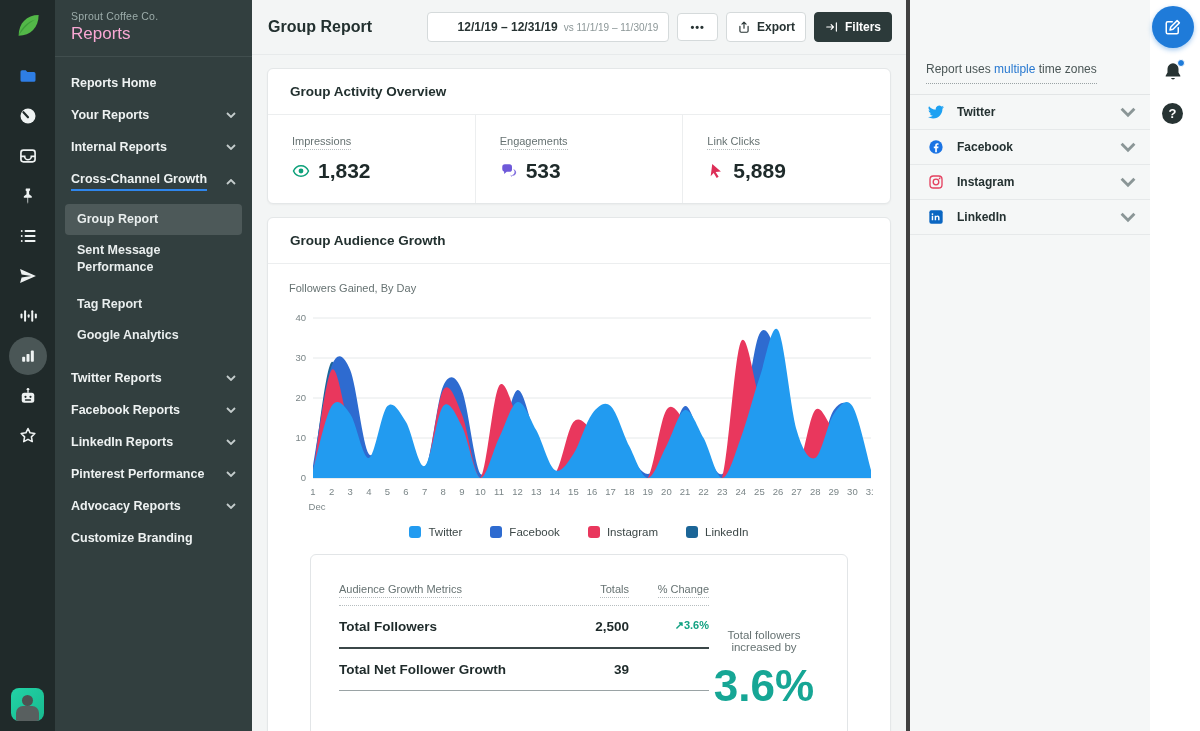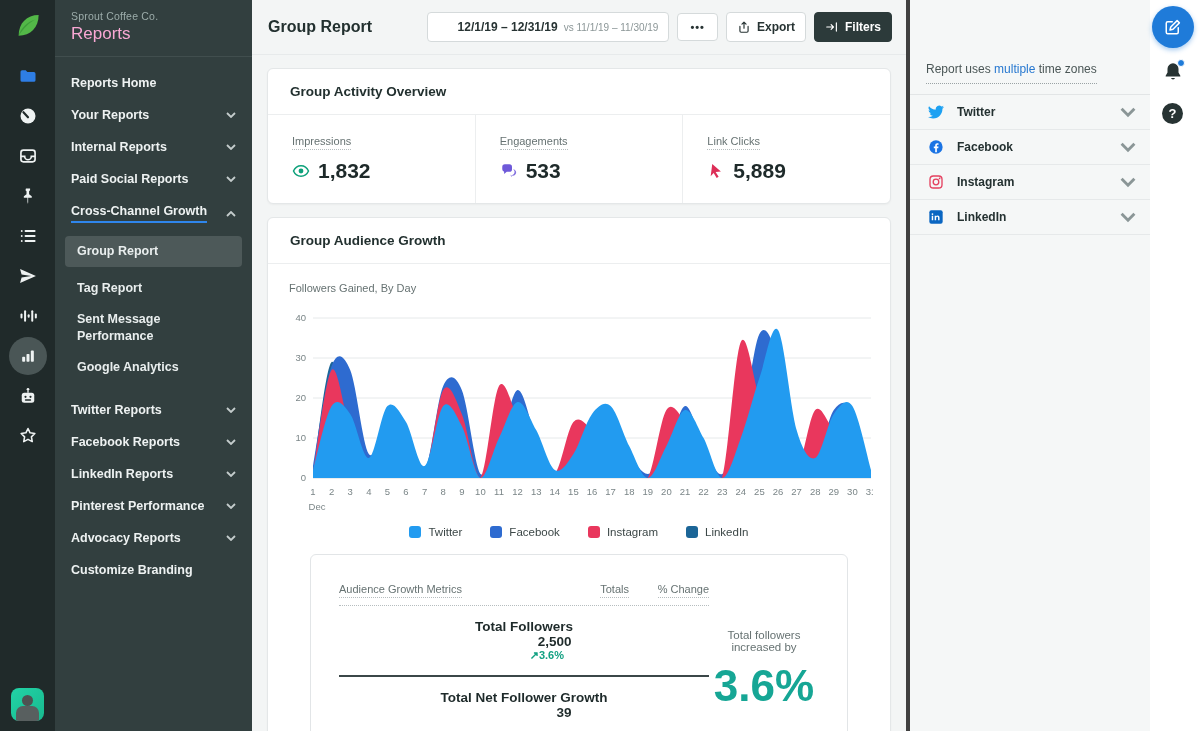--- a/index.html
+++ b/index.html
@@ -58,21 +58,21 @@
   #growth-svg { width:584px; height:208px; display:block; }
   #growth-svg text { font-family:"Liberation Sans", sans-serif; font-size:9.5px; fill:#7a8587; }
   .legend { display:flex; justify-content:center; gap:28px; padding:10px 0 16px; }
   .legend-item { display:flex; align-items:center; gap:7px; font-size:11.5px; color:#3c4747; }
   .legend-swatch { width:12px; height:12px; border-radius:3px; }
 
   .summary-card { border:1px solid #e2e5e7; border-radius:6px; margin:0 21px 0; display:flex; padding:28px; }
   .sum-table { width:370px; }
   .sum-thead { display:flex; font-size:10.5px; color:#667272; padding-bottom:7px; border-bottom:1px dotted #b6bdbf; }
   .sum-thead .c1 { flex:1; } .sum-thead .c2 { width:95px; text-align:right; } .sum-thead .c3 { width:80px; text-align:right; }
-  .sum-row { display:flex; align-items:center; padding:13px 0;flex-direction:column; }
+  .sum-row { display:flex; padding:13px 0; }
   .sum-row.r1 { border-bottom:2px solid #3b4748; }
   .sum-row.r2 { border-bottom:1px solid #9aa3a5; }
   .sum-row .c1 { flex:1; font-size:13.5px; font-weight:bold; color:#1e2a2a; }
   .sum-row .c2 { width:95px; text-align:right; font-size:13.5px; font-weight:bold; color:#1e2a2a; }
   .sum-row .c3 { width:80px; text-align:right; font-size:11px; font-weight:bold; color:#12a182; }
   .sum-side { flex:1; text-align:center; padding-top:46px; }
   .sum-side-label { font-size:11.5px; color:#667272; }
   .sum-side-value { font-size:44px; font-weight:bold; color:#16a695; margin-top:8px; }
 
   
@@ -191,35 +191,29 @@
           <polyline points="1,1 5,5 9,1"></polyline>
         </svg>
     </div>
     <div class="sb-item">
       <span>Internal Reports</span>
       <svg class="chev" viewBox="0 0 10 6">
           <polyline points="1,1 5,5 9,1"></polyline>
         </svg>
     </div>
     <div class="sb-item">
-      <span>Paid Social Reports</span>
-      <svg class="chev" viewBox="0 0 10 6">
-          <polyline points="1,1 5,5 9,1"></polyline>
-        </svg>
-    </div>
-    <div class="sb-item">
       <span class="lbl-underline">Cross-Channel Growth</span>
       <svg class="chev" viewBox="0 0 10 6">
           <polyline points="1,5 5,1 9,5"></polyline>
         </svg>
     </div>
     <div class="sb-sub">
       <div class="sb-sub-item active"><span>Group Report</span></div>
+      <div class="sb-sub-item" style="width:130px"><span>Sent Message Performance</span></div>
       <div class="sb-sub-item" style="margin-top:6px"><span>Tag Report</span></div>
-      <div class="sb-sub-item" style="width:130px"><span>Sent Message Performance</span></div>
       <div class="sb-sub-item"><span>Google Analytics</span></div>
     </div>
     <div class="sb-lower">
       <div class="sb-item">
         <span>Twitter Reports</span>
         <svg class="chev" viewBox="0 0 10 6">
             <polyline points="1,1 5,5 9,1"></polyline>
           </svg>
       </div>
       <div class="sb-item">

